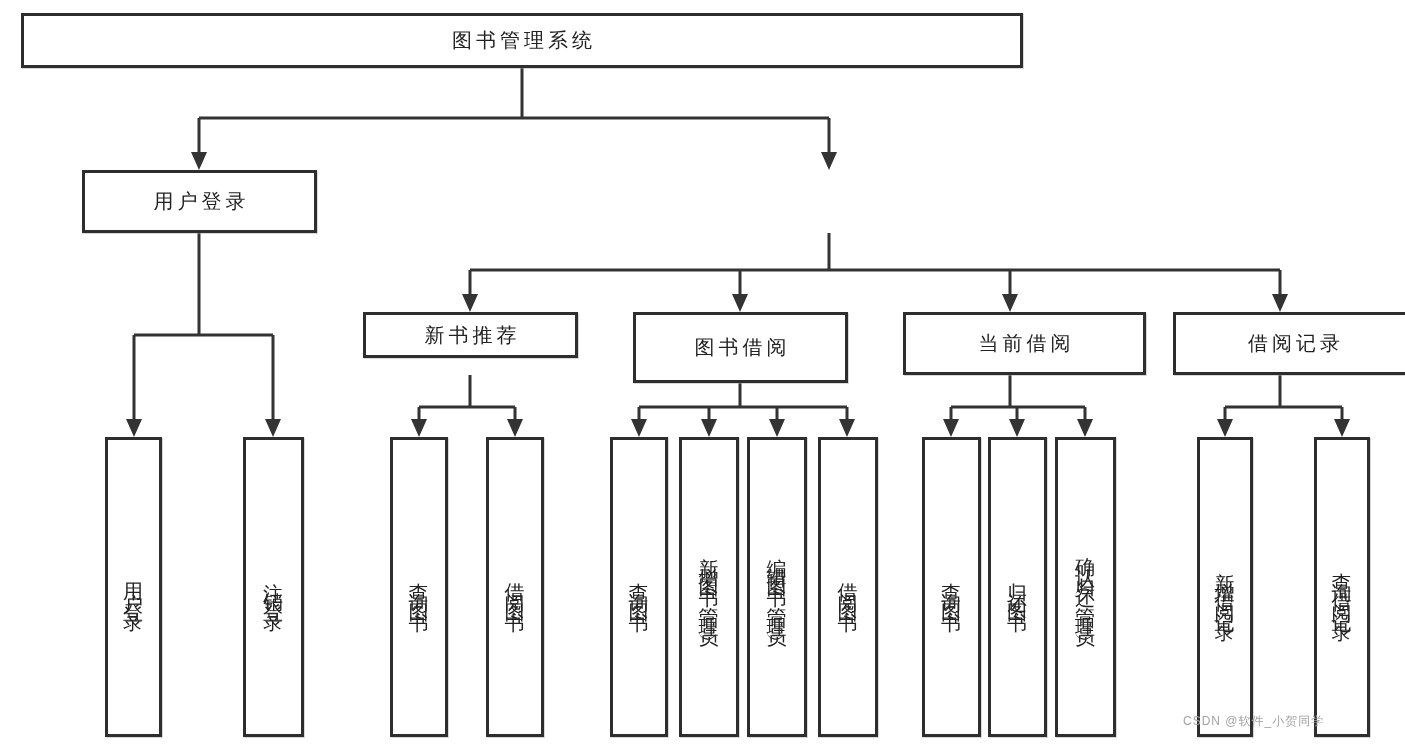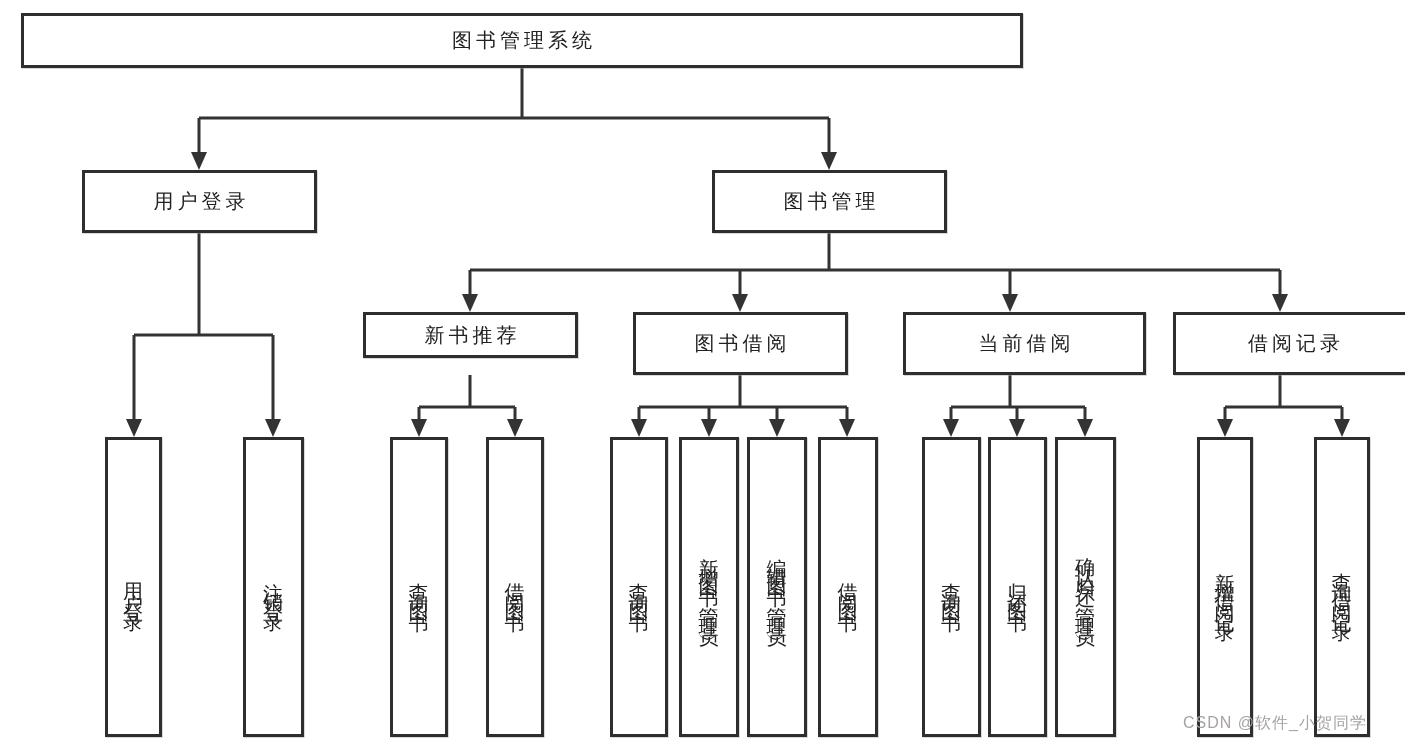--- a/index.html
+++ b/index.html
@@ -18,21 +18,21 @@
   .lbl{
     font-size:20px;letter-spacing:4px;color:#222222;white-space:nowrap;
     text-indent:4px; 
   }
   .lblv{
     writing-mode:vertical-rl;text-orientation:mixed;
     font-size:20px;letter-spacing:10px;color:#222222;line-height:1;
   }
   .watermark{
     position:absolute;left:1183px;top:713px;z-index:2;
-    font-size:16px;letter-spacing:1px;color:#a6a2a2;white-space:nowrap;
+    font-size:12px;letter-spacing:1px;color:#a6a2a2;white-space:nowrap;
   }
 </style>
 </head>
 <body>
 
 <div class="canvas">
 
   <svg class="wires" width="1405" height="747" viewBox="0 0 1405 747">
     <path class="wire" d="
       M522 68 V118  M199 118 H829  M199 118 V152  M829 118 V152
@@ -56,28 +56,25 @@
       M1217 419 L1233 419 L1225 437 Z  M1334 419 L1350 419 L1342 437 Z"></path>
   </svg>
 
   <div class="box" style="left:21px;top:13px;width:1002px;height:55px">
     <span class="lbl">图书管理系统</span>
   </div>
 
   <div class="box" style="left:82px;top:170px;width:235px;height:63px">
     <span class="lbl">用户登录</span>
   </div>
-  <div class="box" style="left:712px;top:170px;width:235px;height:63px">
-    <span class="lbl">图书管理</span>
-  </div>
 
   <div class="box" style="left:363px;top:312px;width:215px;height:46px">
     <span class="lbl">新书推荐</span>
   </div>
-  <div class="box" style="left:633px;top:312px;width:215px;height:63px">
+  <div class="box" style="left:633px;top:312px;width:215px;height:71px">
     <span class="lbl">图书借阅</span>
   </div>
   <div class="box" style="left:903px;top:312px;width:243px;height:63px">
     <span class="lbl">当前借阅</span>
   </div>
   <div class="box" style="left:1173px;top:312px;width:242px;height:63px">
     <span class="lbl">借阅记录</span>
   </div>
 
   <div class="box" style="left:105px;top:437px;width:57px;height:300px">

